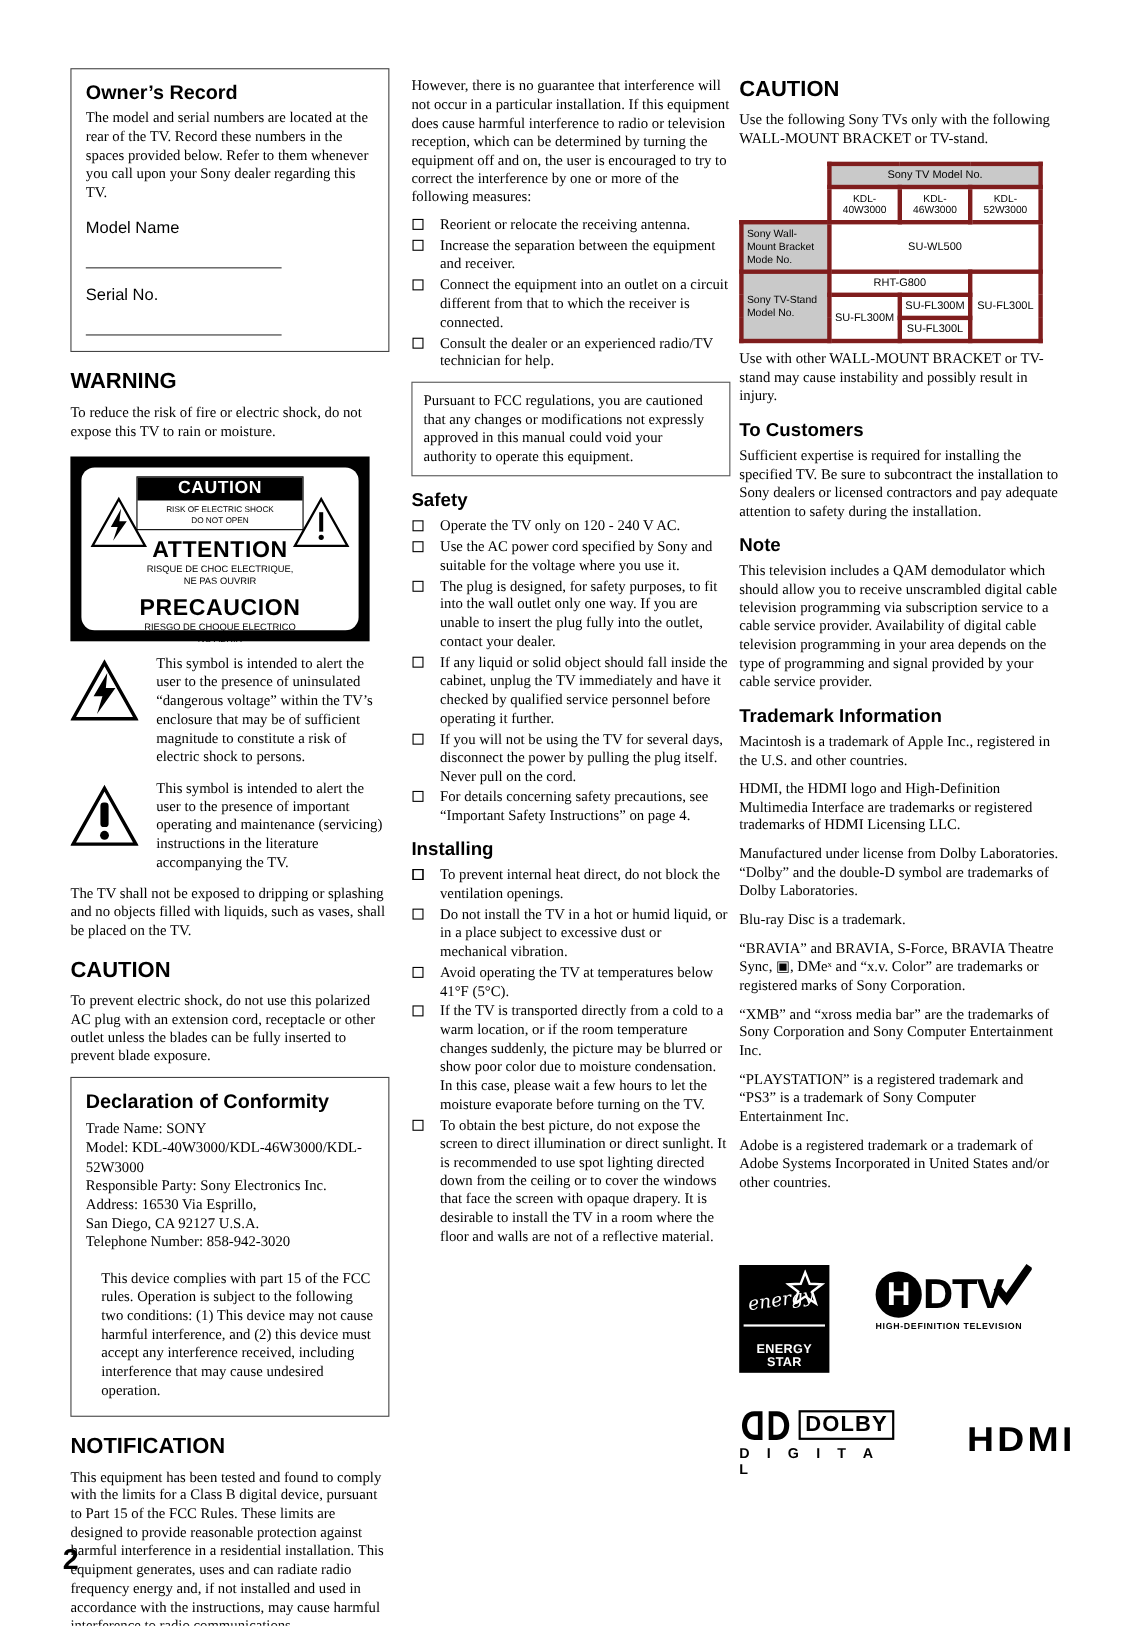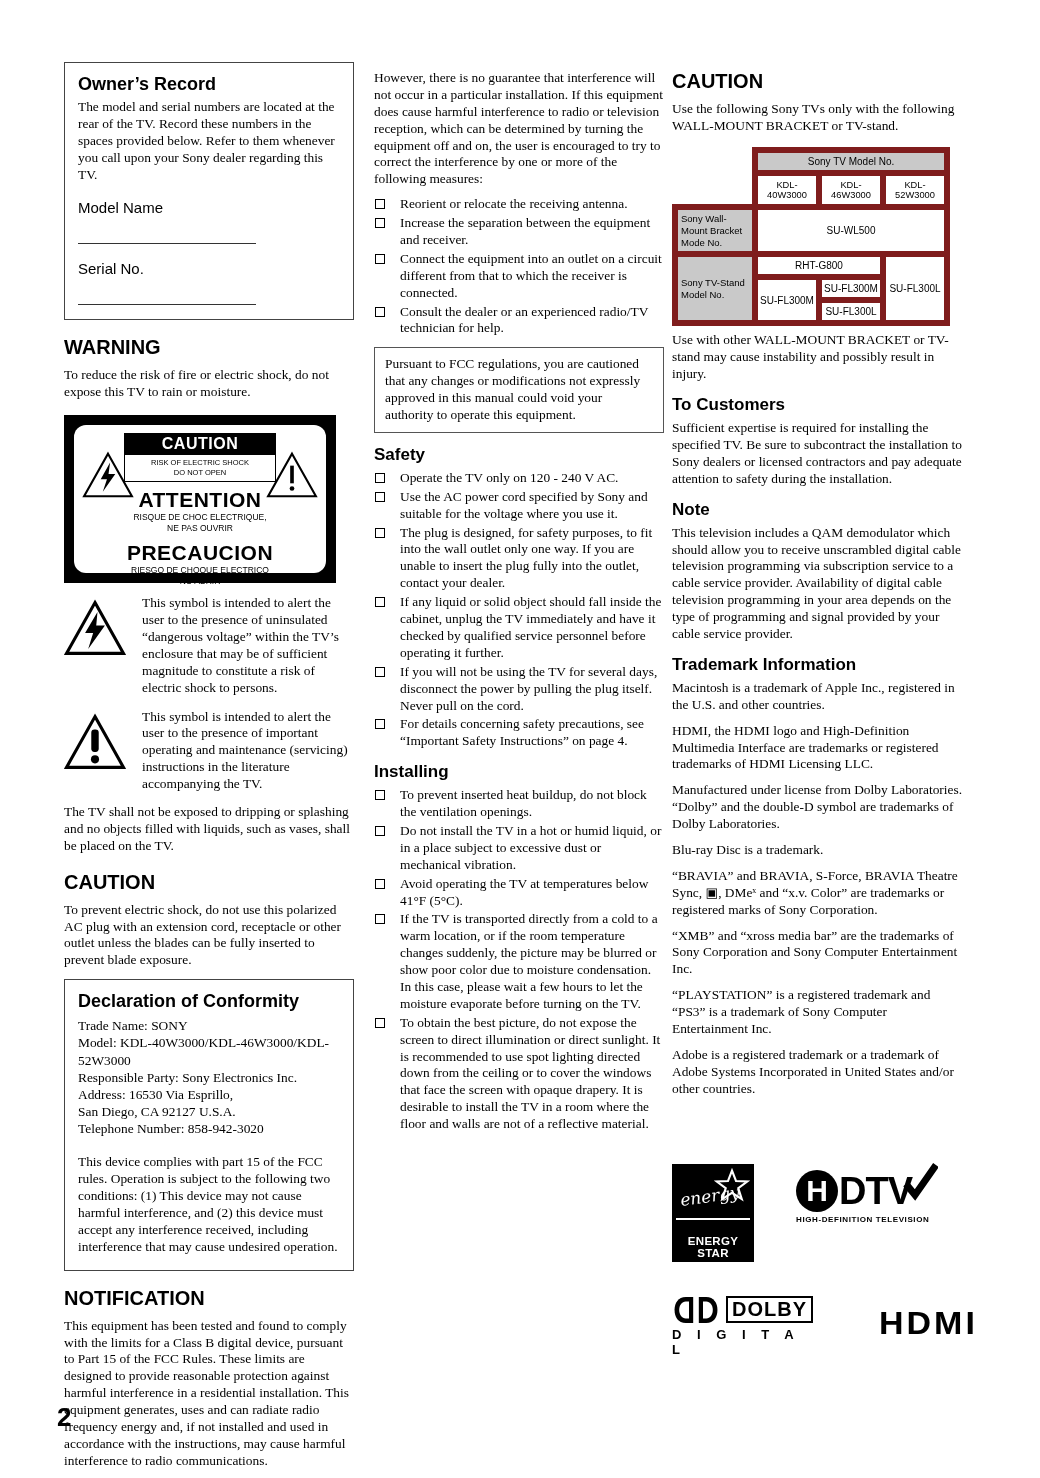--- a/index.html
+++ b/index.html
@@ -34,33 +34,33 @@
   .subword { font-family:"Liberation Sans", sans-serif; font-size:8.5px; line-height:1.35; }
 
   
   .symrow { display:flex; margin-top:12px; align-items:flex-start; }
   .symrow svg { flex:0 0 62px; margin-right:16px; margin-top:4px; }
   .symrow p { font-size:13.4px; line-height:1.26; }
 
   
   .decl h2 { font-family:"Liberation Sans", sans-serif; font-size:18px; font-weight:bold; margin-bottom:5px; }
   .decl div.ln { font-size:13.4px; line-height:1.28; }
-  .decl p.body { margin-top:17px; margin-bottom:0; }
+  .decl p.body { margin-top:17px; margin-bottom:0;margin-left:14px; }
 
   
   ul.cklist { list-style:none; margin-bottom:6px; }
   ul.cklist li { position:relative; padding-left:26px; font-size:13.4px; line-height:1.26; margin-bottom:2px; }
   .cbx { position:absolute; left:1px; top:3px; width:10px; height:10px; border:1.3px solid #000; display:inline-block; }
 
   .fccbox { border:1.5px solid #555; padding:8px 10px; margin:10px 0 4px; }
   .fccbox p { font-size:13.4px; line-height:1.26; }
 
   
   table.mounts { border-collapse:collapse; font-family:"Liberation Sans", sans-serif; margin:12px 0 6px; table-layout:fixed; width:272px; }
-  table.mounts td { border:6px solid #7f1d1d; font-size:10px; text-align:center; vertical-align:middle; padding:3px 1px; }
+  table.mounts td { border:4px solid #7f1d1d; font-size:10px; text-align:center; vertical-align:middle; padding:3px 1px; }
   table.mounts td.gray { background:#c9c9c9; }
   table.mounts td.rowlabel { background:#c9c9c9; text-align:left; padding:3px 3px; font-size:9.5px; line-height:1.25; }
   table.mounts td.noborder { border:none; background:transparent; }
   table.mounts td.models { font-size:9.3px; padding:4px 0; }
 
   
   .tm p { margin-bottom:9px; }
 
   
   .logos { margin-top:66px; }
@@ -191,21 +191,21 @@
       <li><span class="cbx"></span><span>Use the AC power cord specified by Sony and suitable for the voltage where you use it.</span></li>
       <li><span class="cbx"></span><span>The plug is designed, for safety purposes, to fit into the wall outlet only one way. If you are unable to insert the plug fully into the outlet, contact your dealer.</span></li>
       <li><span class="cbx"></span><span>If any liquid or solid object should fall inside the cabinet, unplug the TV immediately and have it checked by qualified service personnel before operating it further.</span></li>
       <li><span class="cbx"></span><span>If you will not be using the TV for several days, disconnect the power by pulling the plug itself. Never pull on the cord.</span></li>
       <li><span class="cbx"></span><span>For details concerning safety precautions, see “Important Safety Instructions” on page 4.</span></li>
     </ul>
 
     <h2 class="sec">Installing</h2>
     <ul class="cklist">
       <li><span class="cbx"></span></li>
-      <li><span class="cbx"></span><span>To prevent inserted heat buildup, do not block the ventilation openings.</span></li>
+      <li><span class="cbx"></span><span>To prevent internal heat direct, do not block the ventilation openings.</span></li>
       <li><span class="cbx"></span><span>Do not install the TV in a hot or humid liquid, or in a place subject to excessive dust or mechanical vibration.</span></li>
       <li><span class="cbx"></span><span>Avoid operating the TV at temperatures below 41°F (5°C).</span></li>
       <li><span class="cbx"></span><span>If the TV is transported directly from a cold to a warm location, or if the room temperature changes suddenly, the picture may be blurred or show poor color due to moisture condensation. In this case, please wait a few hours to let the moisture evaporate before turning on the TV.</span></li>
       <li><span class="cbx"></span><span>To obtain the best picture, do not expose the screen to direct illumination or direct sunlight. It is recommended to use spot lighting directed down from the ceiling or to cover the windows that face the screen with opaque drapery. It is desirable to install the TV in a room where the floor and walls are not of a reflective material.</span></li>
     </ul>
   </div>
 
   <div class="col col3">
     <h1 class="sec" style="margin-top:8px">CAUTION</h1>
     <p class="body">Use the following Sony TVs only with the following WALL-MOUNT BRACKET or TV-stand.</p>

